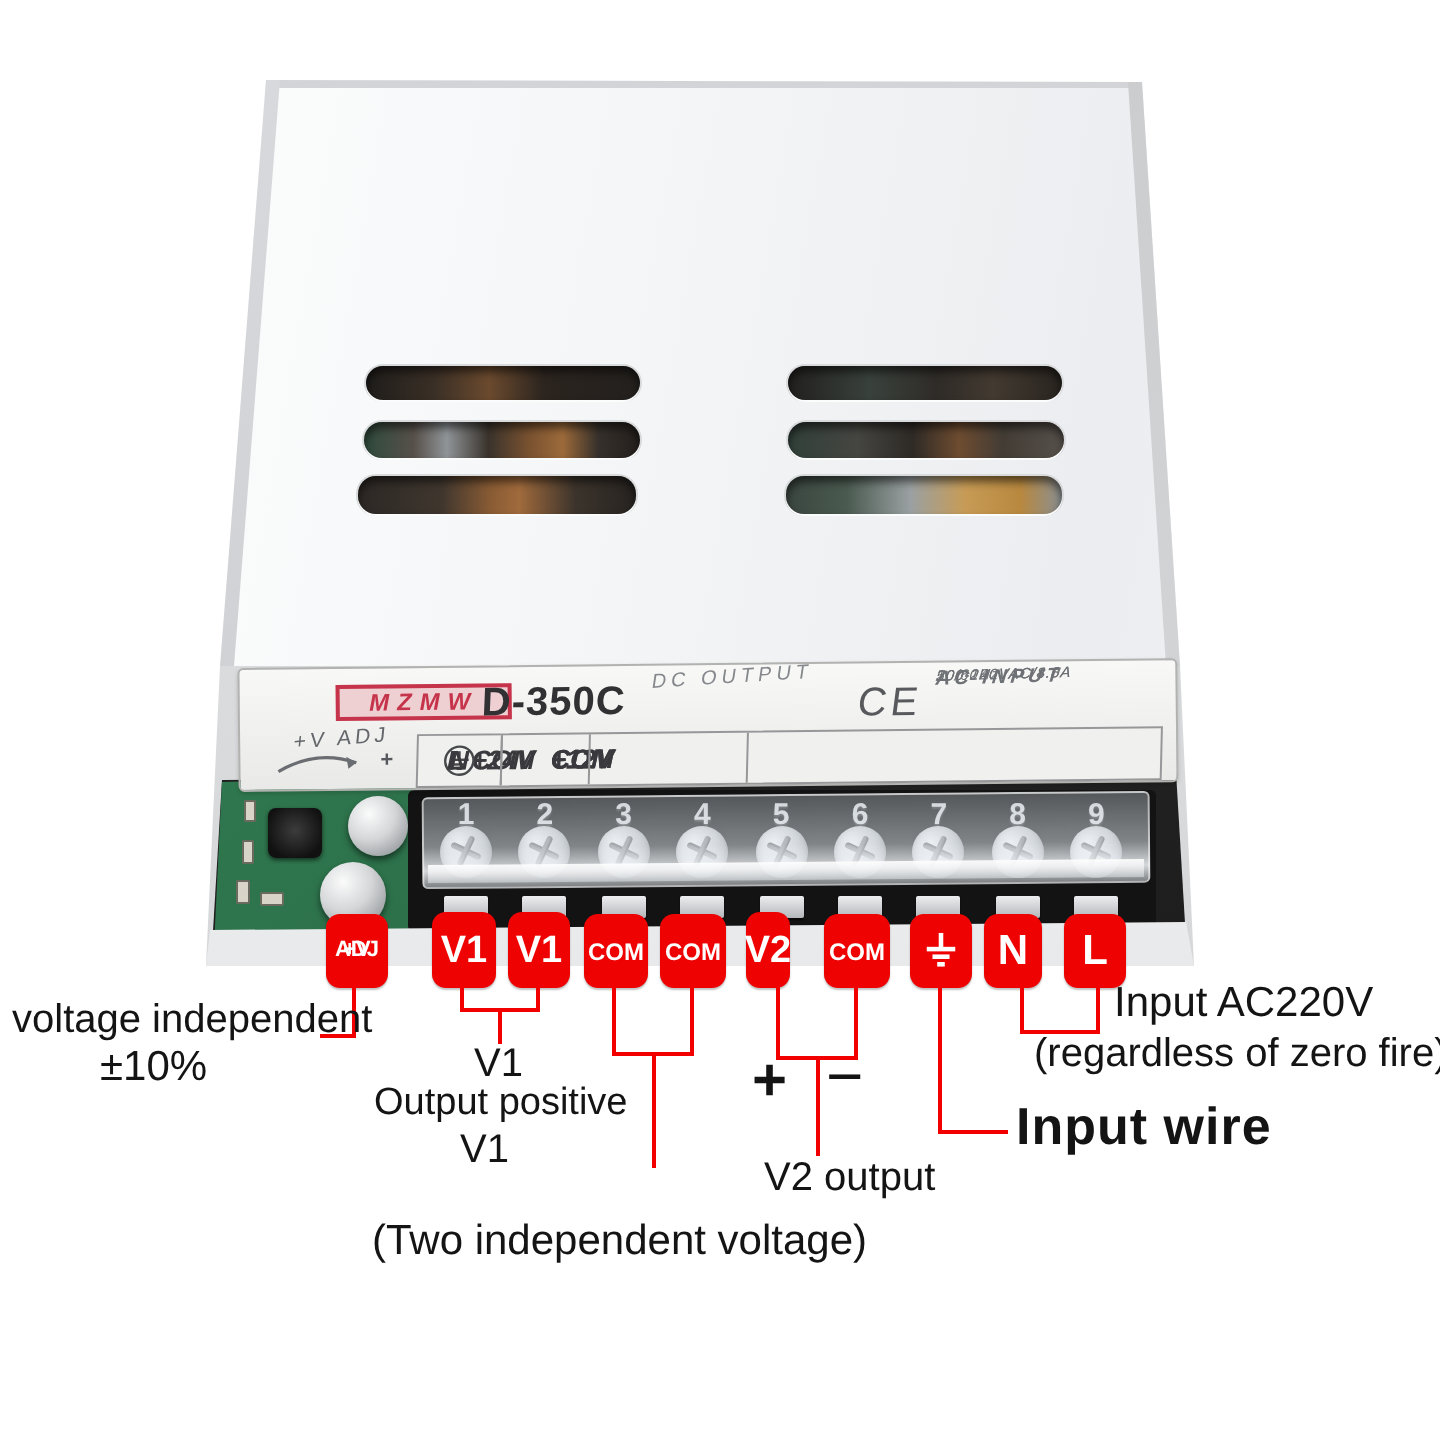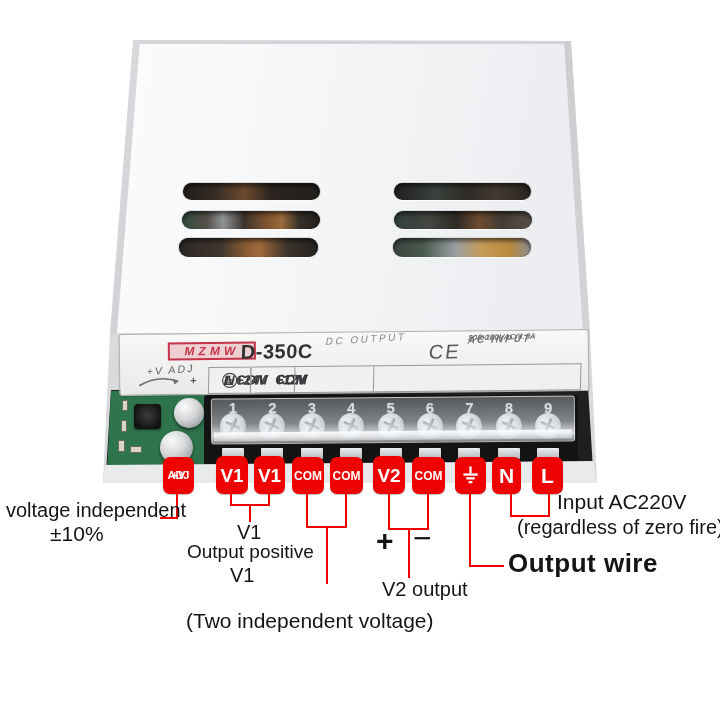--- a/index.html
+++ b/index.html
@@ -101,21 +101,21 @@
   
   .rtag{background:#ee0202;color:#fff;border-radius:7px;display:flex;flex-direction:column;
     align-items:center;justify-content:center;font-weight:bold;line-height:1;
     box-shadow:0 1px 1px rgba(0,0,0,.25);}
   .rtag span{position:static;}
   .tag-vadj{left:163px;top:457px;width:31px;height:37px;font-size:11px;gap:2px;}
   .tag-v1a{left:216px;top:456px;width:32px;height:38px;font-size:19px;}
   .tag-v1b{left:254px;top:456px;width:31px;height:38px;font-size:19px;}
   .tag-com1{left:292px;top:457px;width:32px;height:37px;font-size:12px;}
   .tag-com2{left:330px;top:457px;width:33px;height:37px;font-size:12px;}
-  .tag-v2{left:373px;top:456px;width:32px;height:38px;font-size:19px;}
+  .tag-v2{left:373px;top:456px;width:22px;height:38px;font-size:19px;}
   .tag-com3{left:412px;top:457px;width:33px;height:37px;font-size:12px;}
   .tag-gnd{left:455px;top:457px;width:31px;height:37px;}
   .tag-n{left:492px;top:457px;width:29px;height:37px;font-size:21px;}
   .tag-l{left:532px;top:457px;width:31px;height:37px;font-size:21px;}
 
   .rline{background:#f20000;}
 
   
   .note{color:#141414;white-space:nowrap;}
   .n-vreg{left:6px;top:499px;font-size:20px;}
@@ -305,17 +305,17 @@
 
   <div class="note n-vreg">voltage independent</div>
   <div class="note n-tol">±10%</div>
   <div class="note n-v1pos">V1</div>
   <div class="note n-v1pos-sub">Output positive</div>
   <div class="note n-v1neg">V1</div>
   <div class="note n-channels">(Two independent voltage)</div>
   <div class="note n-plus">+</div>
   <div class="note n-minus">−</div>
   <div class="note n-v2out">V2 output</div>
-  <div class="note n-ground">Output wire</div>
+  <div class="note n-ground">Input wire</div>
   <div class="note n-inputac">Input AC220V</div>
   <div class="note n-inputac-sub">(regardless of zero fire)</div>
 
 </div>
 
 </body></html>

